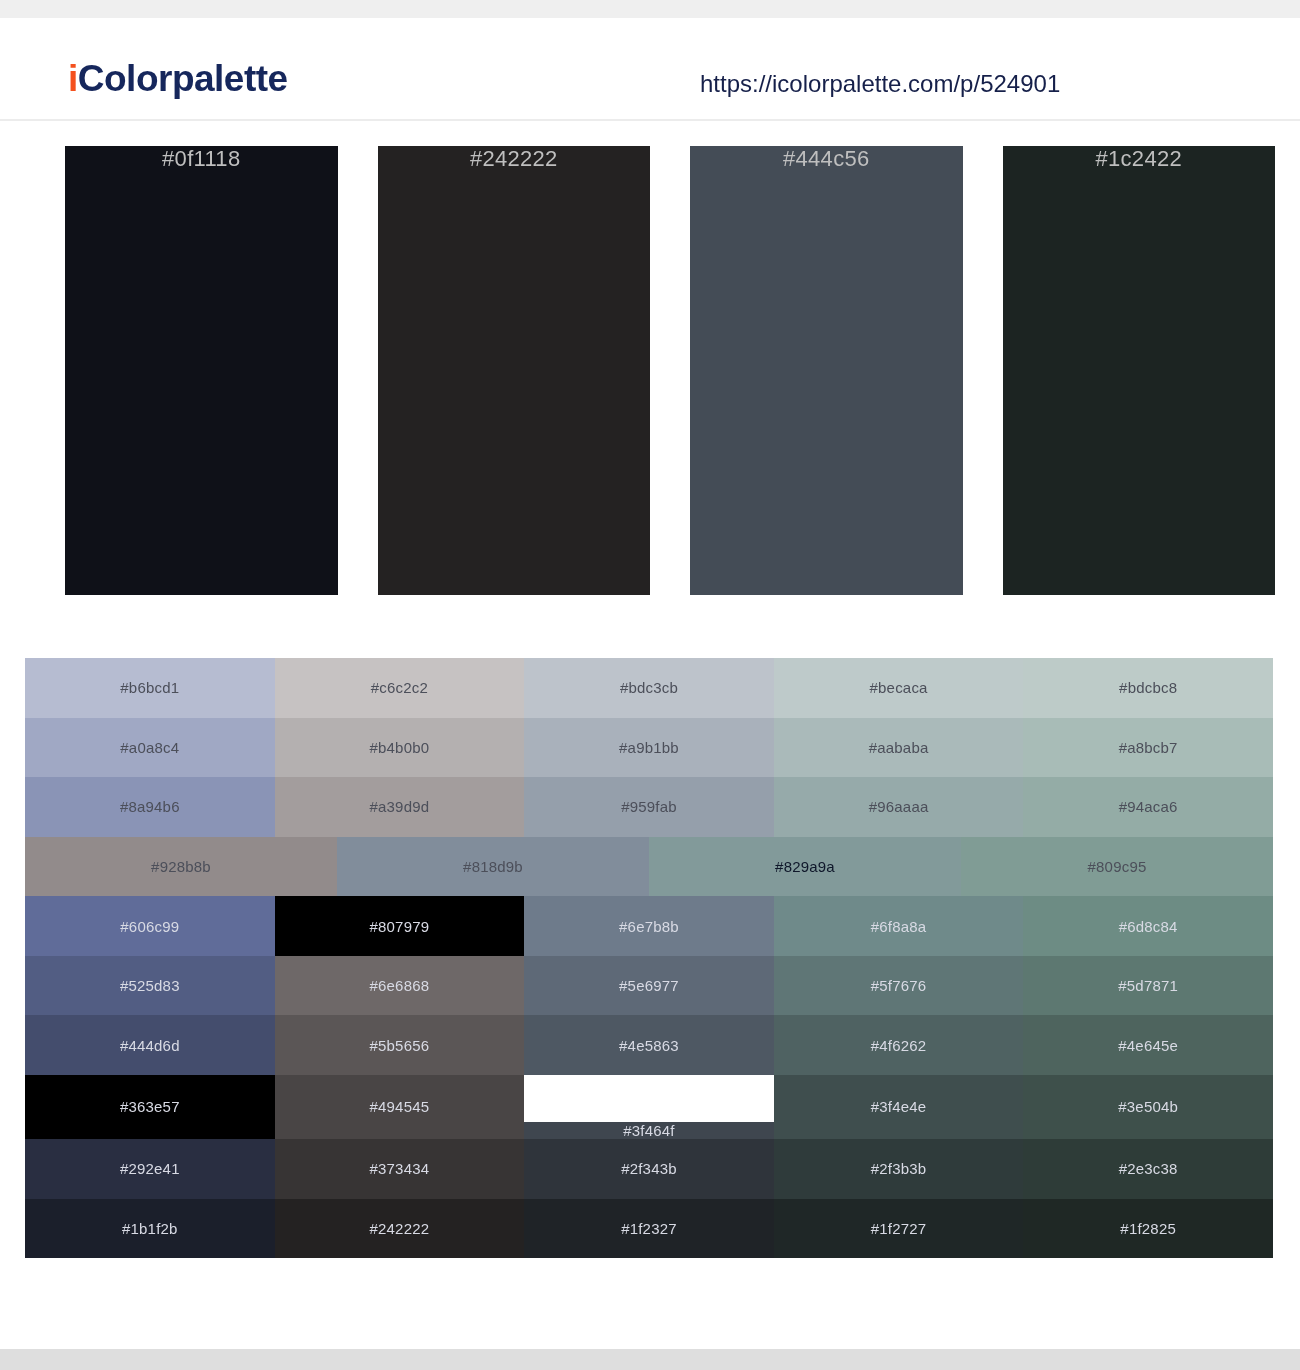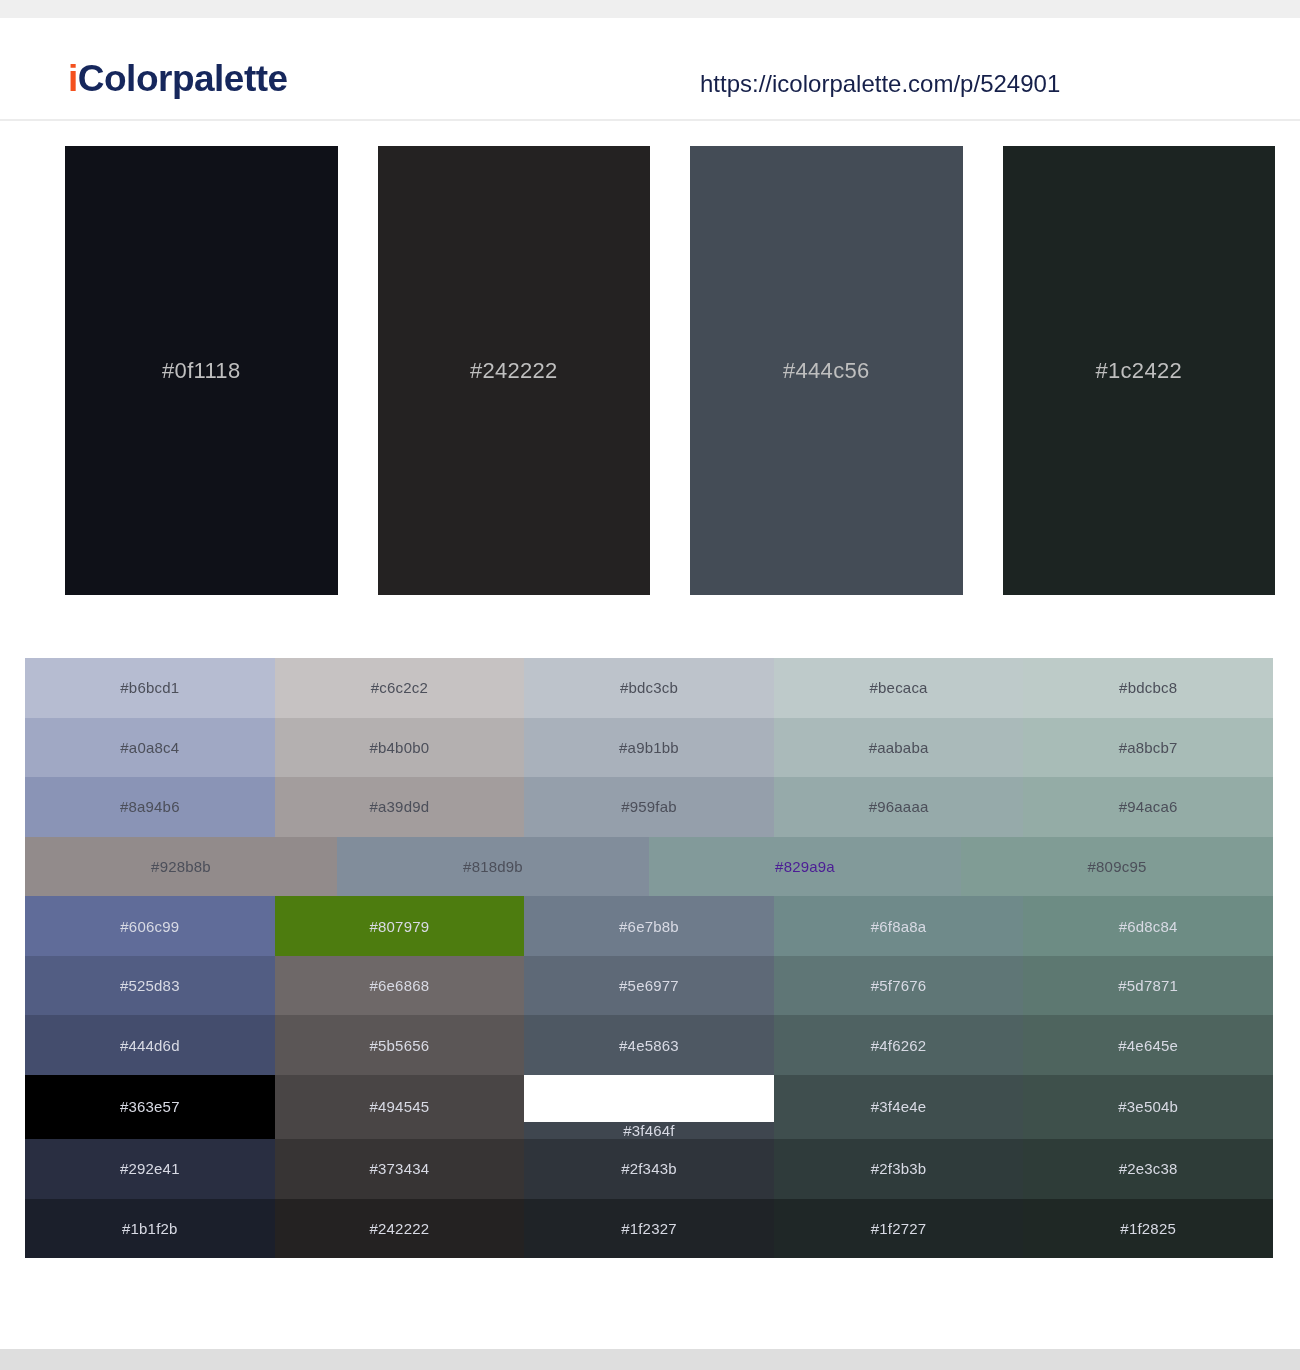--- a/index.html
+++ b/index.html
@@ -67,21 +67,20 @@
     top: 146px;
     width: 1250px;
     height: 449px;
     display: flex;
   }
 
   .swatch {
     flex: 1 1 0;
     position: relative;
     display: flex;
-    align-items: center;
     justify-content: center;
     margin-left: 40px;
   }
 
   .swatch-label {
     font-size: 22px;
     color: #bfbfbf;
     letter-spacing: 0.3px;
     font-family: "Liberation Sans", sans-serif;
   }
@@ -207,31 +206,31 @@
         </div>
       </div>
       <div class="shade-row">
         <div class="shade-cell" style="background: rgb(146, 139, 139);">
           <span class="shade-label" style="color: rgb(76, 79, 90);">#928b8b</span>
         </div>
         <div class="shade-cell" style="background: rgb(129, 141, 155);">
           <span class="shade-label" style="color: rgb(76, 79, 90);">#818d9b</span>
         </div>
         <div class="shade-cell" style="background: rgb(130, 154, 154);">
-          <span class="shade-label" style="color: #4c1d95;">#829a9a</span>
+          <span class="shade-label" style="color: #0f172a;">#829a9a</span>
         </div>
         <div class="shade-cell" style="background: rgb(128, 156, 149);">
           <span class="shade-label" style="color: rgb(76, 79, 90);">#809c95</span>
         </div>
       </div>
       <div class="shade-row">
         <div class="shade-cell" style="background: rgb(96, 108, 153);">
           <span class="shade-label" style="color: rgb(216, 218, 228);">#606c99</span>
         </div>
-        <div class="shade-cell" style="background: #4d7c0f;">
+        <div class="shade-cell" style="background: #000000;">
           <span class="shade-label" style="color: rgb(216, 218, 228);">#807979</span>
         </div>
         <div class="shade-cell" style="background: rgb(110, 123, 139);">
           <span class="shade-label" style="color: rgb(216, 218, 228);">#6e7b8b</span>
         </div>
         <div class="shade-cell" style="background: rgb(111, 138, 138);">
           <span class="shade-label" style="color: rgb(216, 218, 228);">#6f8a8a</span>
         </div>
         <div class="shade-cell" style="background: rgb(109, 140, 132);">
           <span class="shade-label" style="color: rgb(216, 218, 228);">#6d8c84</span>

